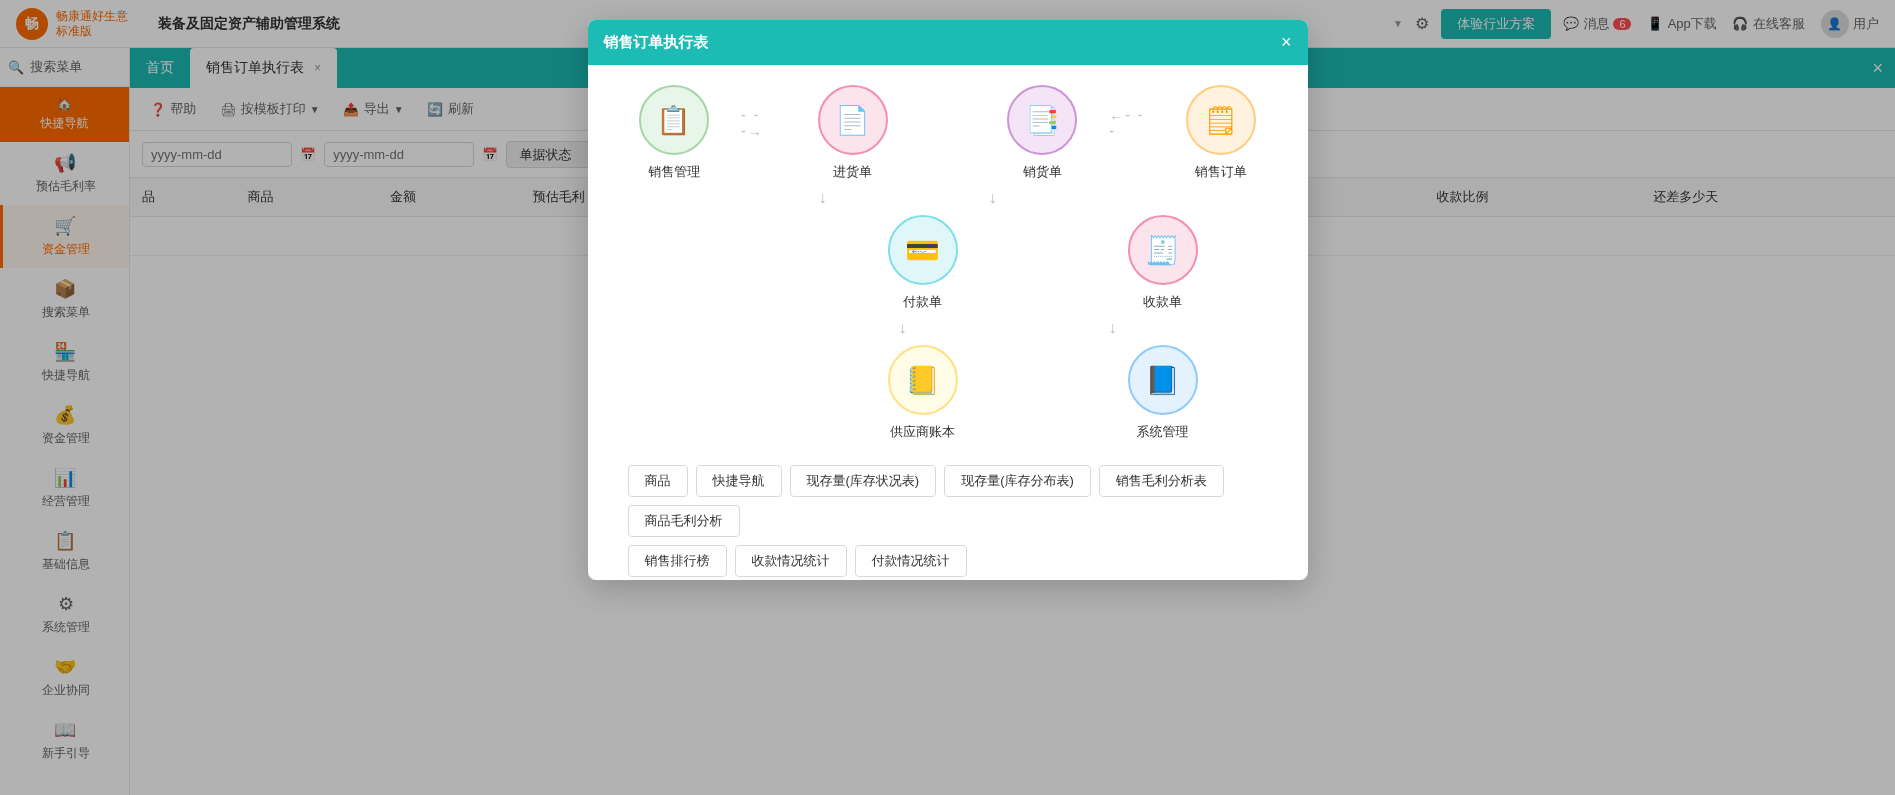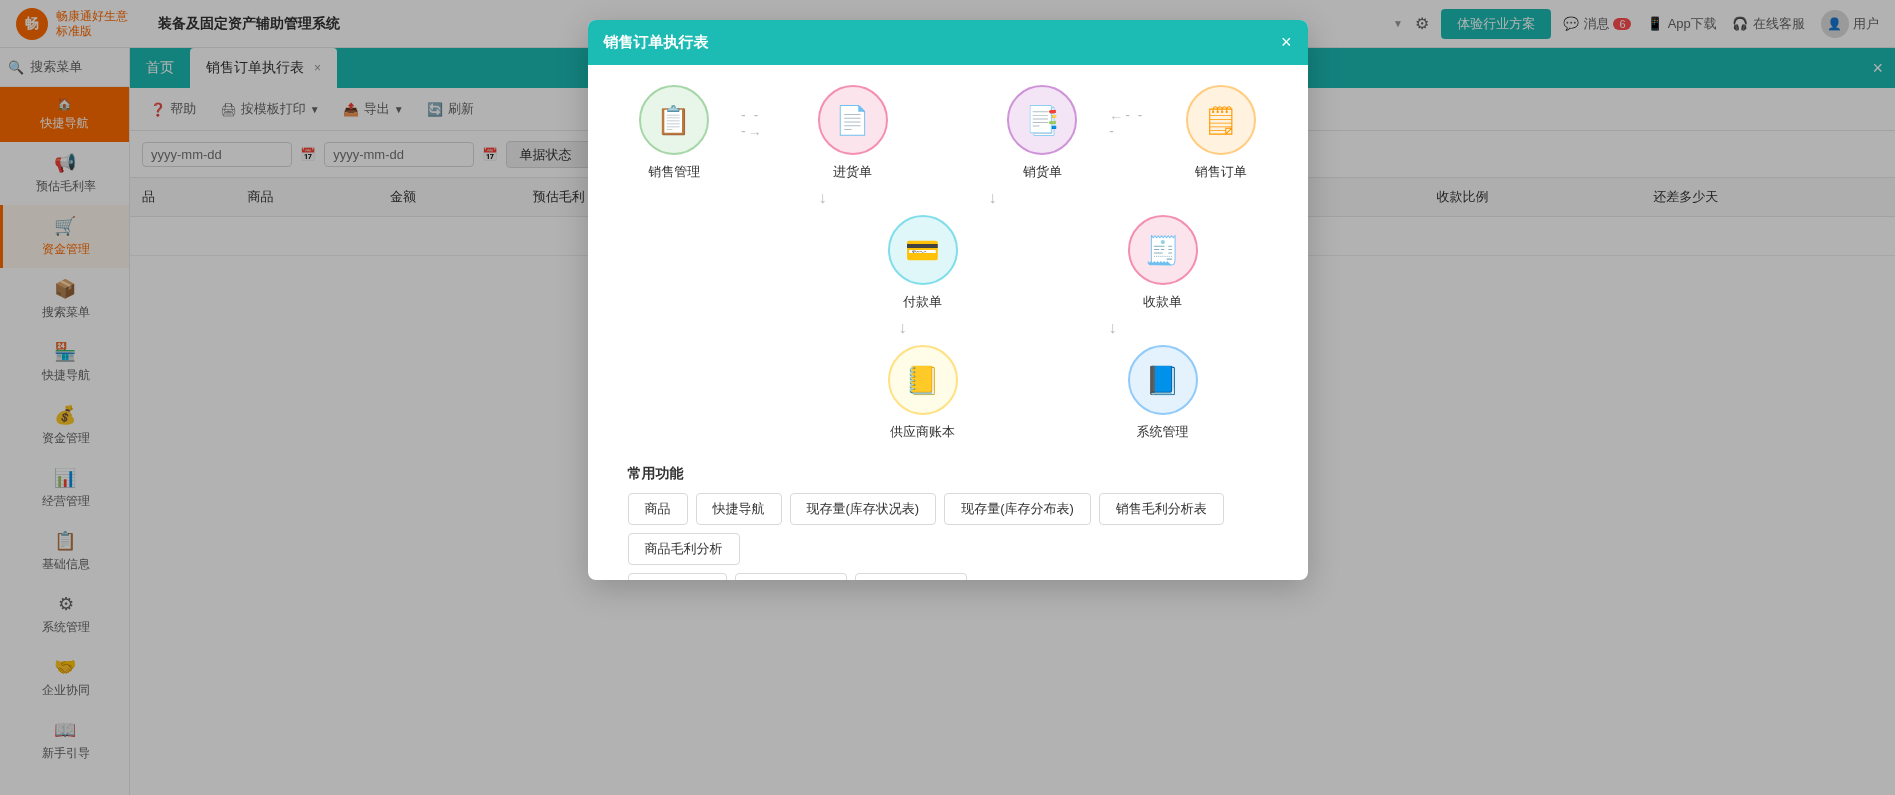--- a/index.html
+++ b/index.html
@@ -341,21 +341,20 @@
                 <div class="flow-node">
                   <div class="flow-circle lightblue">
                     <span>📘</span>
                   </div>
                   <span class="flow-label">系统管理</span>
                 </div>
               </div>
             </div>
 
             <div class="common-functions">
-              <div class="cf-title">常用功能</div>
               <div class="cf-buttons">
                 <button class="cf-btn">商品</button>
                 <button class="cf-btn">快捷导航</button>
                 <button class="cf-btn">现存量(库存状况表)</button>
                 <button class="cf-btn">现存量(库存分布表)</button>
                 <button class="cf-btn">销售毛利分析表</button>
                 <button class="cf-btn">商品毛利分析</button>
               </div>
               <div class="cf-buttons" style="margin-top:8px;">
                 <button class="cf-btn">销售排行榜</button>

